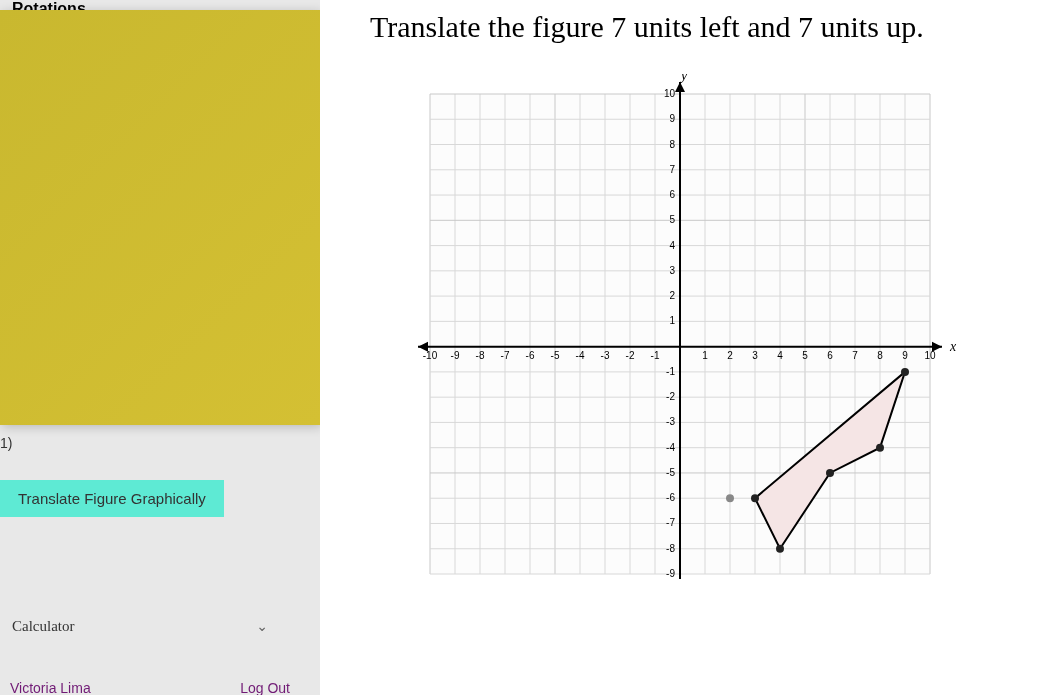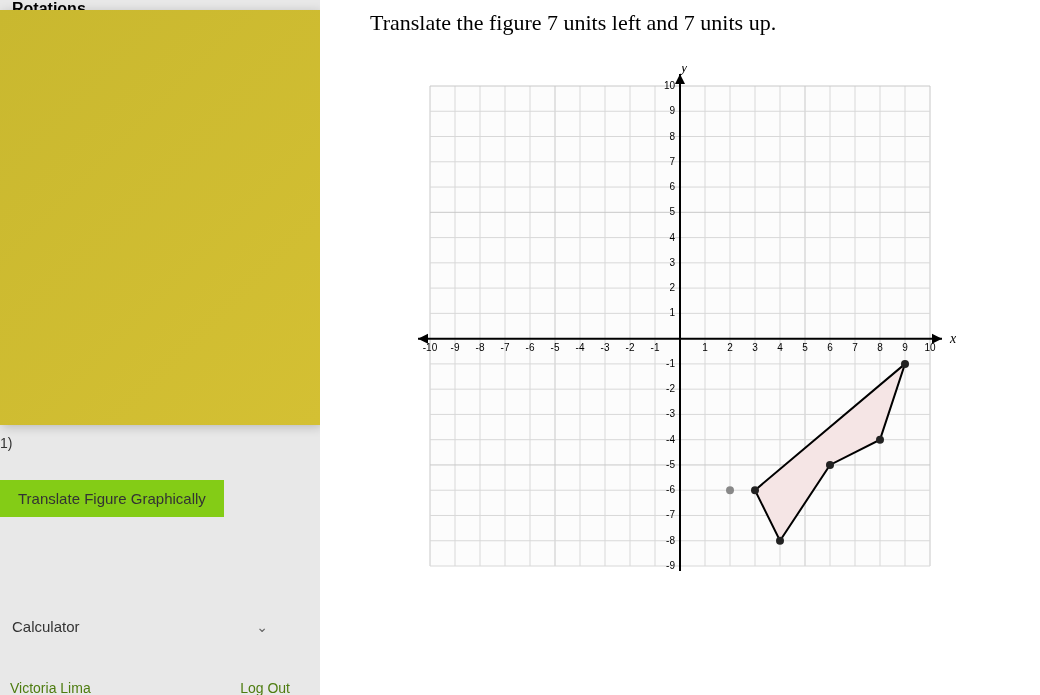--- a/index.html
+++ b/index.html
@@ -2,27 +2,27 @@
 <html><head>
   <meta charset="utf-8">
   <style>
     * { margin: 0; padding: 0; box-sizing: border-box; }
     body { font-family: Georgia, serif; background: #fff; width: 1040px; height: 695px; overflow: hidden; position: relative; }
     
     .left-panel { position: absolute; left: 0; top: 0; width: 320px; height: 695px; background: #e8e8e8; }
     .nav-top { position: absolute; left: 12px; top: 0; font-weight: bold; font-size: 16px; color: #000; font-family: Arial, sans-serif; text-decoration: underline; }
     .yellow-area { position: absolute; left: 0; top: 10px; width: 320px; height: 415px; background: linear-gradient(135deg, #c9b82f, #d4c033); box-shadow: 2px 2px 10px rgba(0,0,0,0.2); }
     .item-1 { position: absolute; left: 0; top: 435px; font-size: 14px; color: #333; font-family: Arial, sans-serif; }
-    .translate-btn { position: absolute; left: 0; top: 480px; background: #84cc16; padding: 10px 18px; font-size: 15px; color: #333; font-family: Arial, sans-serif; border: none; cursor: pointer; }
-    .calculator-row { position: absolute; left: 0; top: 610px; width: 280px; display: flex; align-items: center; justify-content: space-between; padding: 8px 12px; font-family: Liberation Sans, sans-serif; font-size: 15px; color: #333; }
+    .translate-btn { position: absolute; left: 0; top: 480px; background: #5eead4; padding: 10px 18px; font-size: 15px; color: #333; font-family: Arial, sans-serif; border: none; cursor: pointer; }
+    .calculator-row { position: absolute; left: 0; top: 610px; width: 280px; display: flex; align-items: center; justify-content: space-between; padding: 8px 12px; font-family: Liberation Serif, serif; font-size: 15px; color: #333; }
     .chevron { font-size: 14px; color: #666; }
-    .bottom-row { position: absolute; left: 0; top: 680px; width: 300px; display: flex; align-items: center; justify-content: space-between; padding: 0 10px; font-family: Arial, sans-serif; font-size: 14px; color: #4d7c0f; }
+    .bottom-row { position: absolute; left: 0; top: 680px; width: 300px; display: flex; align-items: center; justify-content: space-between; padding: 0 10px; font-family: Arial, sans-serif; font-size: 14px; color: #701a75; }
     
     .main { position: absolute; left: 320px; top: 0; width: 720px; height: 695px; background: #fff; padding: 10px 20px; }
-    .title { font-size: 22px; margin: 0 0 30px 30px; color: #000; }
+    .title { font-size: 30px; margin: 0 0 30px 30px; color: #000; }
     .instr-wrap { text-align: center; margin-bottom: 20px; }
     .instr { font-size: 17px; color: #111; line-height: 1.6; }
     
     .chart-wrap { position: relative; width: 560px; height: 520px; margin: 0 auto; }
     svg { display: block; }
     .grid-line { stroke: #d8d8d8; stroke-width: 1; }
     .grid-major { stroke: #c8c8c8; stroke-width: 1; }
     .axis-line { stroke: #000; stroke-width: 2; }
     .tick-label { font-size: 10px; fill: #000; font-family: Arial, sans-serif; }
     .axis-label { font-size: 14px; fill: #000; font-family: Georgia, serif; font-style: italic; }

